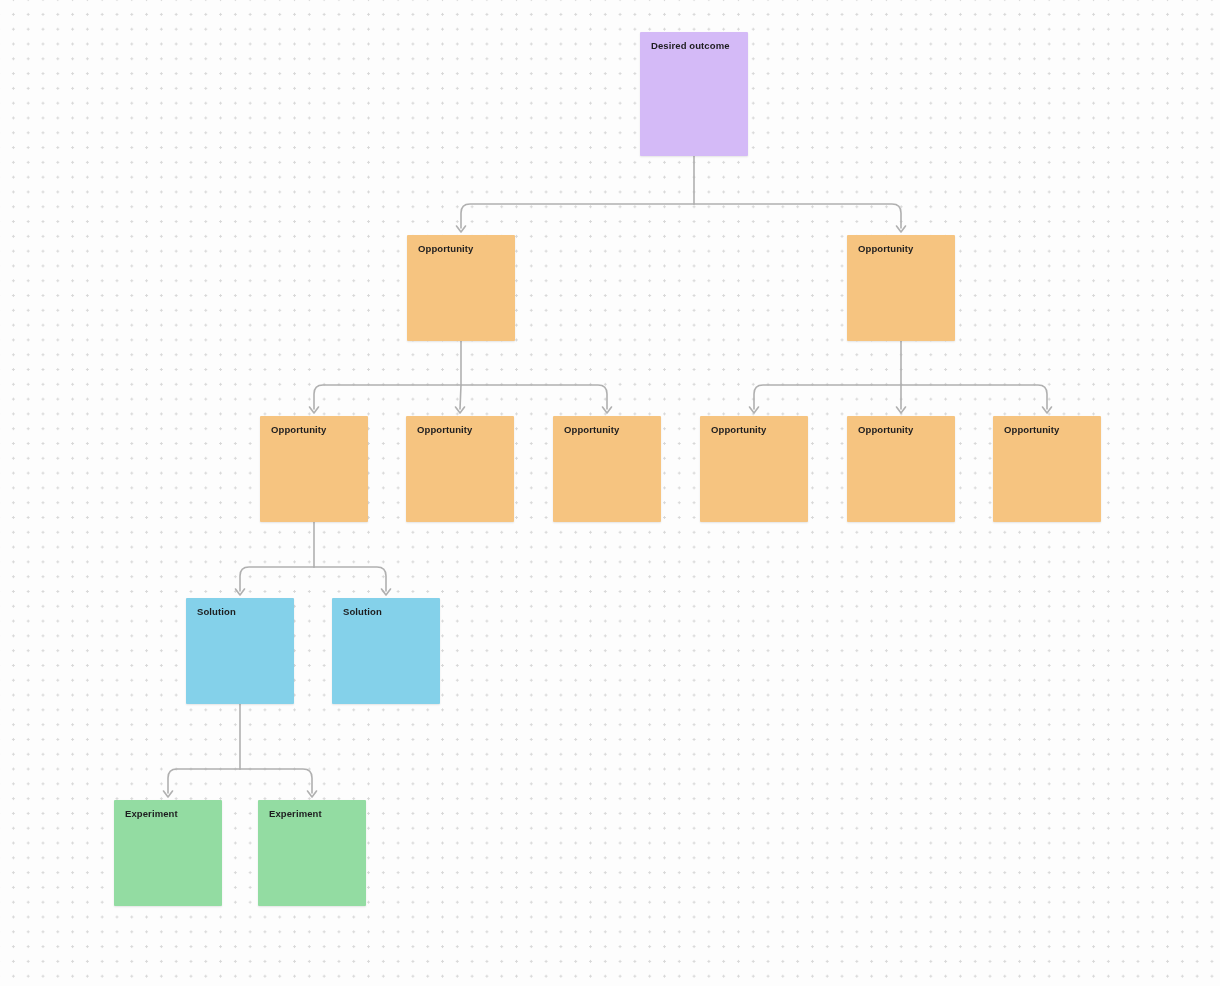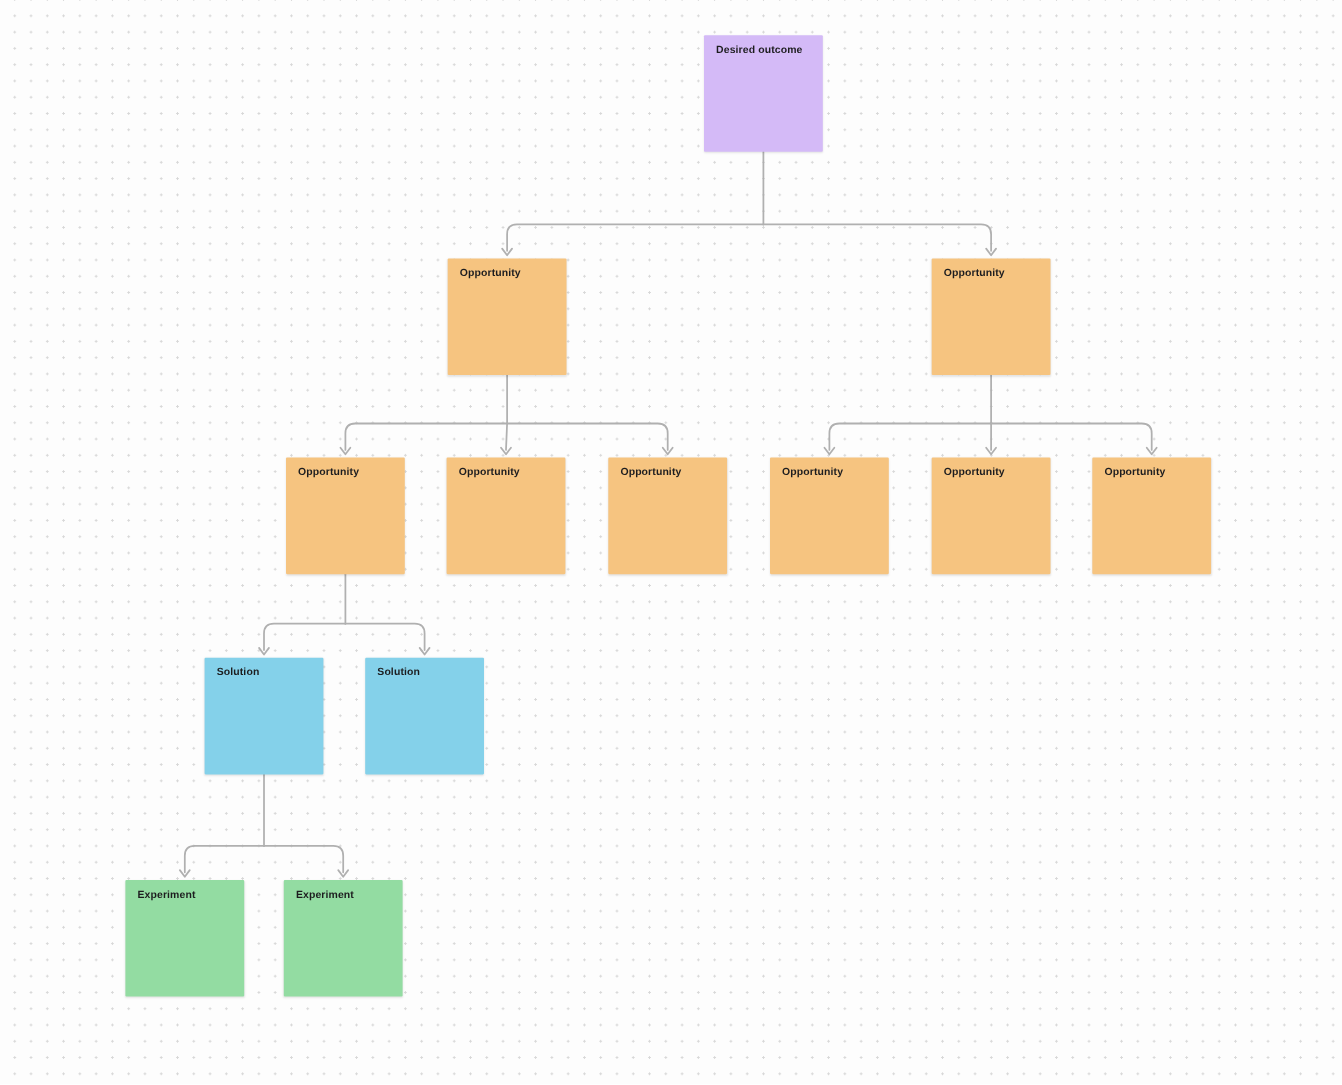--- a/index.html
+++ b/index.html
@@ -77,21 +77,21 @@
       <path d="M235.5,589 L240,595 L244.5,589" fill="none" stroke="#b0b0b0" stroke-width="1.6" stroke-linecap="round" stroke-linejoin="round"></path>
       <path d="M314,567 L377,567 Q386,567 386,576 L386,591" fill="none" stroke="#b0b0b0" stroke-width="1.6" stroke-linecap="round" stroke-linejoin="round"></path>
       <path d="M381.5,589 L386,595 L390.5,589" fill="none" stroke="#b0b0b0" stroke-width="1.6" stroke-linecap="round" stroke-linejoin="round"></path>
       <path d="M240,704 L240,769" fill="none" stroke="#b0b0b0" stroke-width="1.6" stroke-linecap="round" stroke-linejoin="round"></path>
       <path d="M240,769 L177,769 Q168,769 168,778 L168,793" fill="none" stroke="#b0b0b0" stroke-width="1.6" stroke-linecap="round" stroke-linejoin="round"></path>
       <path d="M163.5,791 L168,797 L172.5,791" fill="none" stroke="#b0b0b0" stroke-width="1.6" stroke-linecap="round" stroke-linejoin="round"></path>
       <path d="M240,769 L303,769 Q312,769 312,778 L312,793" fill="none" stroke="#b0b0b0" stroke-width="1.6" stroke-linecap="round" stroke-linejoin="round"></path>
       <path d="M307.5,791 L312,797 L316.5,791" fill="none" stroke="#b0b0b0" stroke-width="1.6" stroke-linecap="round" stroke-linejoin="round"></path>
     </svg>
   <div id="nodes">
-      <div class="node" style="left: 640px; top: 32px; width: 108px; height: 106px; background: rgb(212, 186, 247);">
+      <div class="node" style="left: 640px; top: 32px; width: 108px; height: 124px; background: rgb(212, 186, 247);">
         <div class="node-label">Desired outcome</div>
       </div>
       <div class="node" style="left: 407px; top: 235px; width: 108px; height: 106px; background: rgb(246, 196, 128);">
         <div class="node-label">Opportunity</div>
       </div>
       <div class="node" style="left: 847px; top: 235px; width: 108px; height: 106px; background: rgb(246, 196, 128);">
         <div class="node-label">Opportunity</div>
       </div>
       <div class="node" style="left: 260px; top: 416px; width: 108px; height: 106px; background: rgb(246, 196, 128);">
         <div class="node-label">Opportunity</div>

